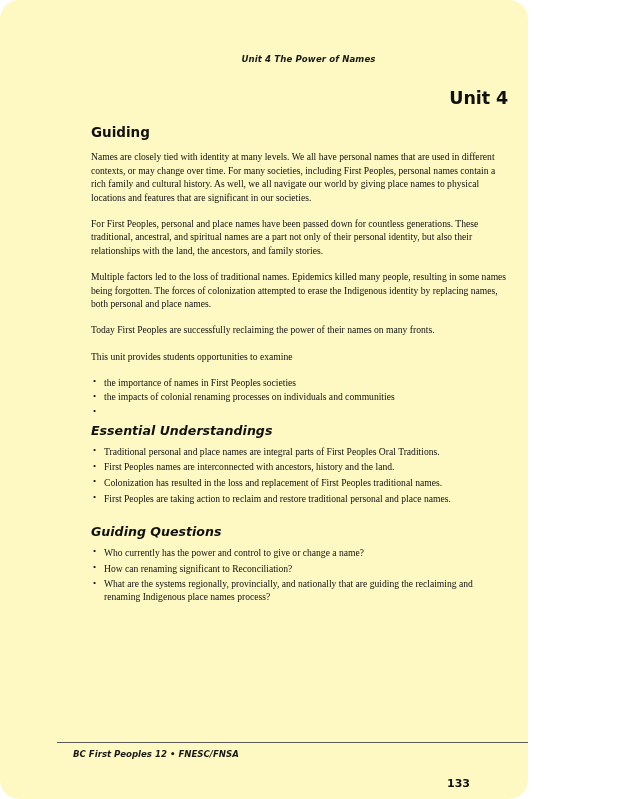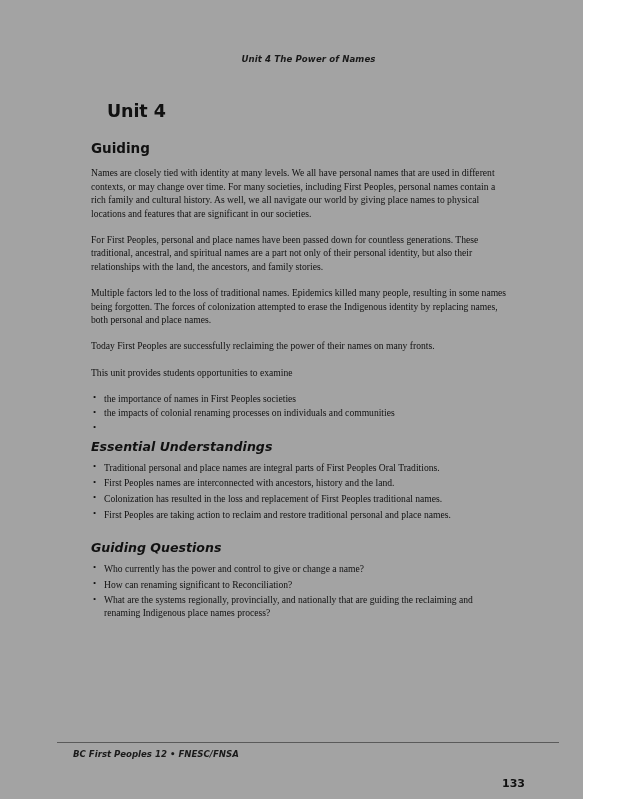--- a/index.html
+++ b/index.html
@@ -12,24 +12,25 @@
     height: 799px;
     position: relative;
     font-family: "Liberation Serif", serif;
     color: #111111;
     -webkit-font-smoothing: none;
   }
 
   .page {
     position: absolute;
     left: 0; top: 0;
-    width: 583px;
+    width: 528px;
     height: 799px;
-    background: #a3a3a3;
+    background: #fef9c3;
     overflow: hidden;
+    border-radius: 19px;
   }
 
   
   .running-header {
     position: absolute;
     left: 0;
     top: 54px;
     width: 617px;
     text-align: center;
     font-family: "DejaVu Sans", sans-serif;
@@ -50,21 +51,21 @@
 
   .unit-number,
   .unit-title {
     font-family: "DejaVu Sans", sans-serif;
     font-weight: bold;
     font-size: 17.5px;
     line-height: 23px;
     letter-spacing: -0.1px;
     color: #111111;
   }
-  .unit-number { margin: 16px; }
+  .unit-number { margin: 3px; text-align: right; }
   .unit-title  { margin: 0 0 0 0; }
 
   .section-heading {
     font-family: "DejaVu Sans", sans-serif;
     font-weight: bold;
     font-size: 13.5px;
     line-height: 18px;
     margin: 13px 0 9px 0;
     color: #111111;
   }

